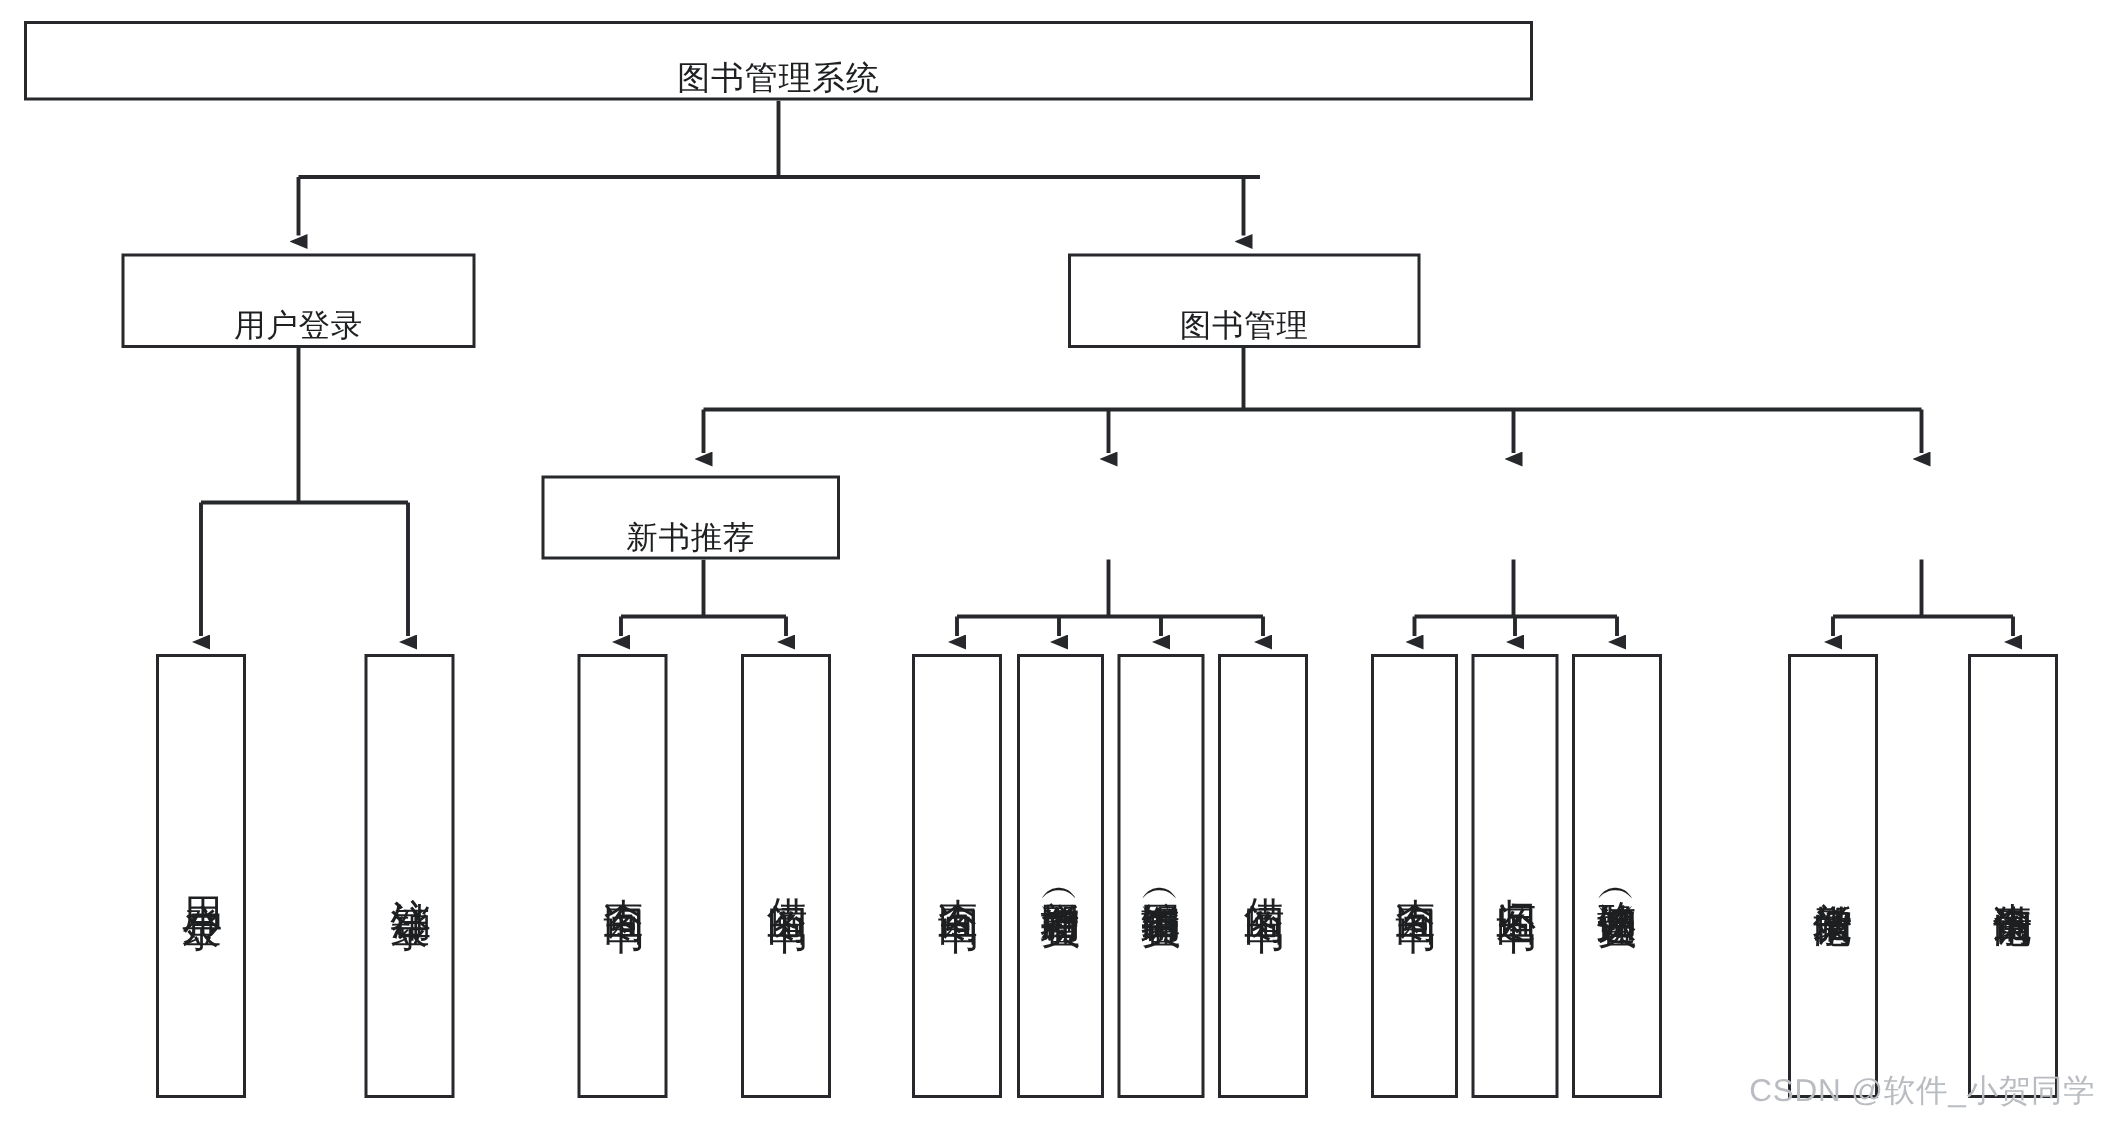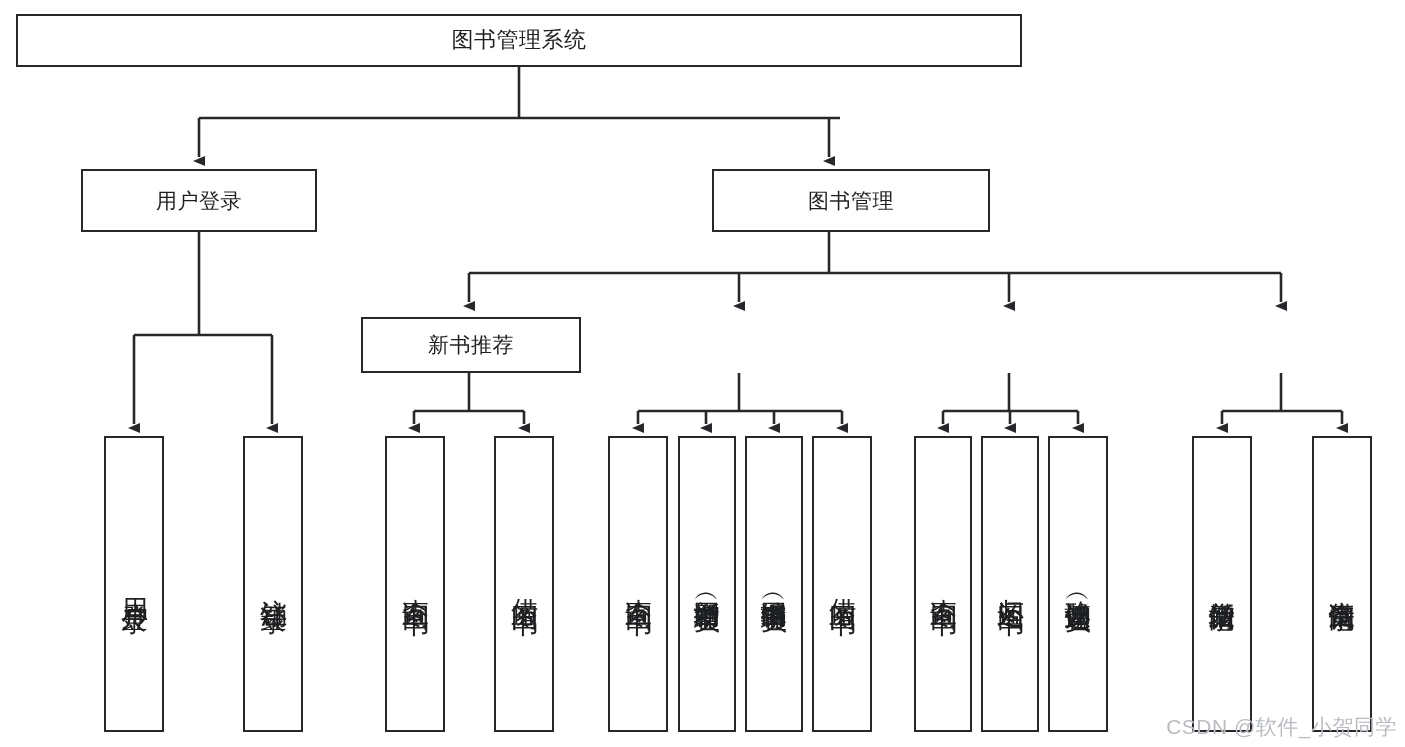--- a/index.html
+++ b/index.html
@@ -24,21 +24,21 @@
     width: 1405px;
     height: 747px;
     pointer-events: none;
   }
   .node {
     position: absolute;
     box-sizing: border-box;
     border: 2.5px solid #26282b;
     background: #ffffff;
     display: flex;
-    align-items: center;
+    align-items: flex-end;
     justify-content: center;
     color: #1d1f21;
   }
   .node .lbl {
     display: block;
     line-height: 1.12;
     letter-spacing: 0.5px;
   }
   
   .node.horiz .lbl {
@@ -134,25 +134,25 @@
   </svg>
 
   <div class="node horiz root" style="left:16px; top:14px; width:1006px; height:53px;">
     <span class="lbl">图书管理系统</span>
   </div>
 
   <div class="node horiz" style="left:81px; top:169px; width:236px; height:63px;">
     <span class="lbl">用户登录</span>
   </div>
 
-  <div class="node horiz" style="left:712px; top:169px; width:278px; height:63px;">
+  <div class="node horiz" style="left:712px; top:169px; width:235px; height:63px;">
     <span class="lbl">图书管理</span>
   </div>
 
-  <div class="node horiz" style="left:361px; top:317px; width:220px; height:56px;">
+  <div class="node horiz" style="left:361px; top:317px; width:199px; height:56px;">
     <span class="lbl">新书推荐</span>
   </div>
 
 
 
 
   <div class="node vert" style="left:104px; top:436px; width:60px; height:296px;">
     <span class="lbl">用户登录</span>
   </div>
 

